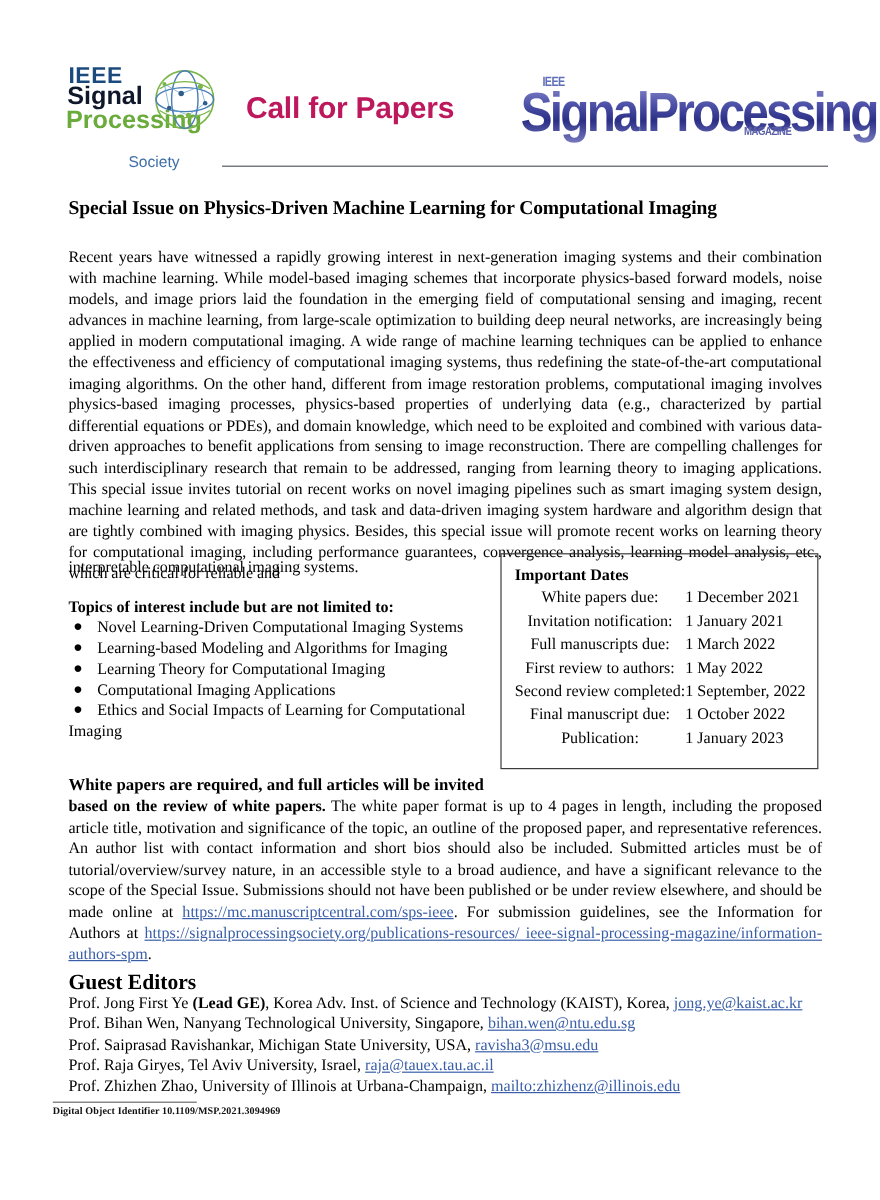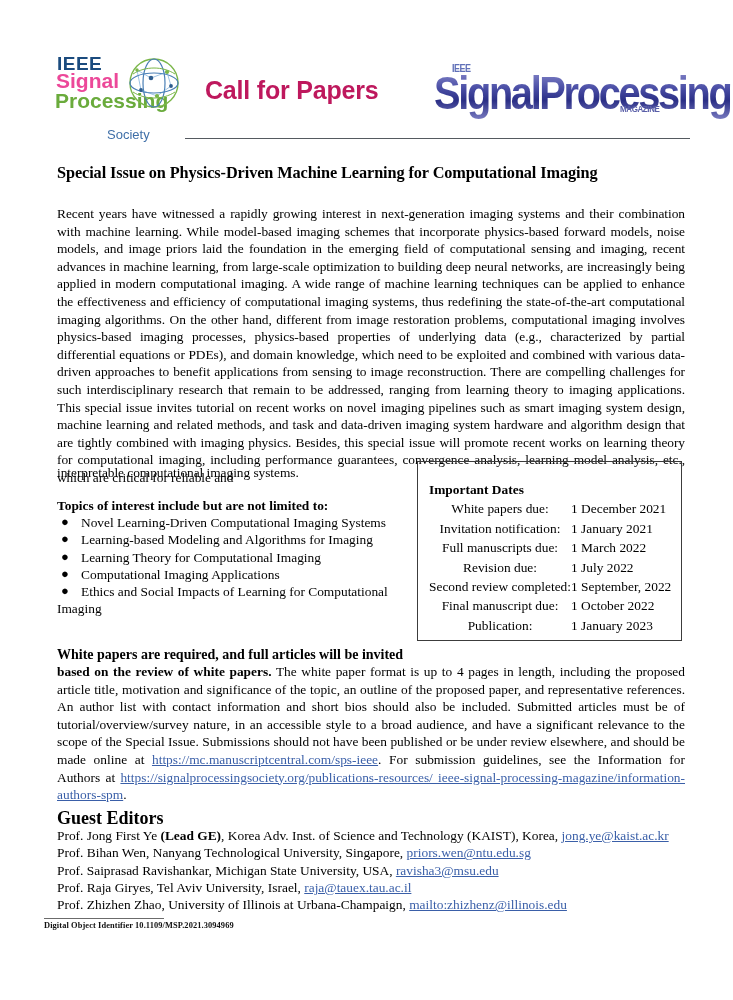--- a/index.html
+++ b/index.html
@@ -23,21 +23,21 @@
   .ieee-sps-logo{
     position:absolute;left:0;top:2px;width:132px;height:74px;
   }
   .ieee-sps-logo .ieee-word{
     font-family:"Liberation Sans","DejaVu Sans",sans-serif;
     font-weight:bold;font-size:19px;letter-spacing:0.5px;
     color:#1b4b7e;line-height:1;position:absolute;left:2px;top:0px;
   }
   .ieee-sps-logo .signal-word{
     font-family:"Liberation Sans","DejaVu Sans",sans-serif;
-    font-weight:bold;font-size:21px;color:#ec4899;line-height:1;
+    font-weight:bold;font-size:21px;color:#0f172a;line-height:1;
     position:absolute;left:1px;top:16px;
   }
   .ieee-sps-logo .processing-word{
     font-family:"Liberation Sans","DejaVu Sans",sans-serif;
     font-weight:bold;font-size:21px;color:#6aab3c;line-height:1;
     position:absolute;left:0px;top:36px;
   }
   .ieee-sps-logo .society-word{
     font-family:"Liberation Sans","DejaVu Sans",sans-serif;
     font-size:13px;color:#3f6fa8;line-height:1;
@@ -117,21 +117,21 @@
   .topics-list li .bullet{
     position:absolute;left:4px;top:-1px;font-size:13px;line-height:17.3px;
   }
   .topics-list li.cont{padding-left:0;}
 
   
   .dates-box{
     position:absolute;left:417px;top:461px;width:265px;height:180px;
     border:1.4px solid #3c3c3c;
     box-sizing:border-box;
-    padding:18px 0 0 11px;
+    padding:7px 0 0 11px;
   }
   .dates-title{
     font-size:13.4px;font-weight:bold;line-height:19.4px;margin-bottom:0px;
   }
   .dates-table{
     border-collapse:collapse;width:244px;
     font-size:13.4px;
   }
   .dates-table td{
     padding:0;line-height:19.4px;vertical-align:top;white-space:nowrap;
@@ -241,22 +241,22 @@
         </tr>
         <tr>
           <td class="label">Invitation notification:</td>
           <td class="value">1 January 2021</td>
         </tr>
         <tr>
           <td class="label">Full manuscripts due:</td>
           <td class="value">1 March 2022</td>
         </tr>
         <tr>
-          <td class="label">Revision due:</td>
-          <td class="value">1 July 2022</td>
+          <td class="label">First review to authors:</td>
+          <td class="value">1 May 2022</td>
         </tr>
         <tr>
           <td class="label">Second review completed:</td>
           <td class="value">1 September, 2022</td>
         </tr>
         <tr>
           <td class="label">Final manuscript due:</td>
           <td class="value">1 October 2022</td>
         </tr>
         <tr>
@@ -268,21 +268,21 @@
   </div>
 
   <div id="wp-lead">White papers are required, and full articles will be invited</div>
   <div id="wp-para">
     <b>based on the review of white papers.</b><span> The white paper format is up to 4 pages in length, including the proposed article title, motivation and significance of the topic, an outline of the proposed paper, and representative references. An author list with contact information and short bios should also be included. Submitted articles must be of tutorial/overview/survey nature, in an accessible style to a broad audience, and have a significant relevance to the scope of the Special Issue. Submissions should not have been published or be under review elsewhere, and should be made online at </span><a class="link" href="#">https://mc.manuscriptcentral.com/sps-ieee</a><span>. For submission guidelines, see the Information for Authors at </span><a class="link" href="#">https://signalprocessingsociety.org/publications-resources/ ieee-signal-processing-magazine/information-authors-spm</a><span>.</span>
   </div>
 
   <div class="ge-head">Guest Editors</div>
   <div class="ge-list">
     <div class="ge-row"><span>Prof. Jong First Ye </span><b>(Lead GE)</b><span>, Korea Adv. Inst. of Science and Technology (KAIST), Korea, </span><a class="link" href="#">jong.ye@kaist.ac.kr</a></div>
-    <div class="ge-row"><span>Prof. Bihan Wen</span><span>, Nanyang Technological University, Singapore, </span><a class="link" href="#">priors.wen@ntu.edu.sg</a></div>
+    <div class="ge-row"><span>Prof. Bihan Wen</span><span>, Nanyang Technological University, Singapore, </span><a class="link" href="#">bihan.wen@ntu.edu.sg</a></div>
     <div class="ge-row"><span>Prof. Saiprasad Ravishankar</span><span>, Michigan State University, USA, </span><a class="link" href="#">ravisha3@msu.edu</a></div>
     <div class="ge-row"><span>Prof. Raja Giryes</span><span>, Tel Aviv University, Israel, </span><a class="link" href="#">raja@tauex.tau.ac.il</a></div>
     <div class="ge-row"><span>Prof. Zhizhen Zhao</span><span>, University of Illinois at Urbana-Champaign, </span><a class="link" href="#">mailto:zhizhenz@illinois.edu</a></div>
   </div>
 
   <div class="doi-rule"></div>
   <div class="doi-text">Digital Object Identifier 10.1109/MSP.2021.3094969</div>
 
 </div>
 

